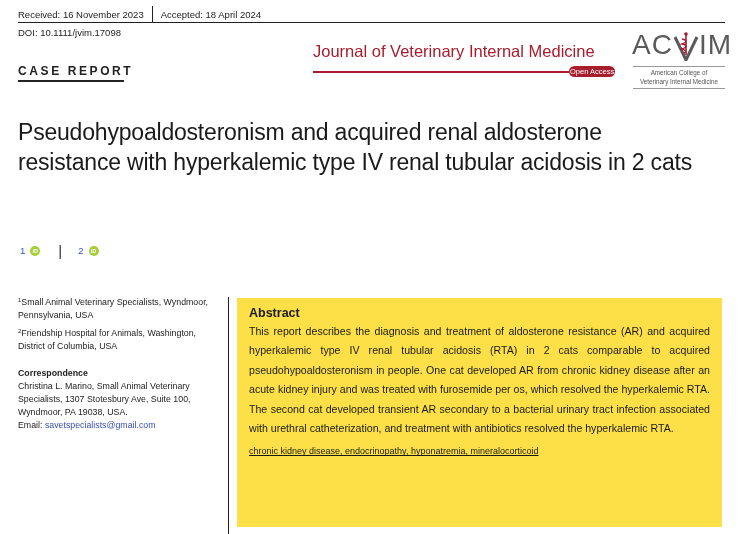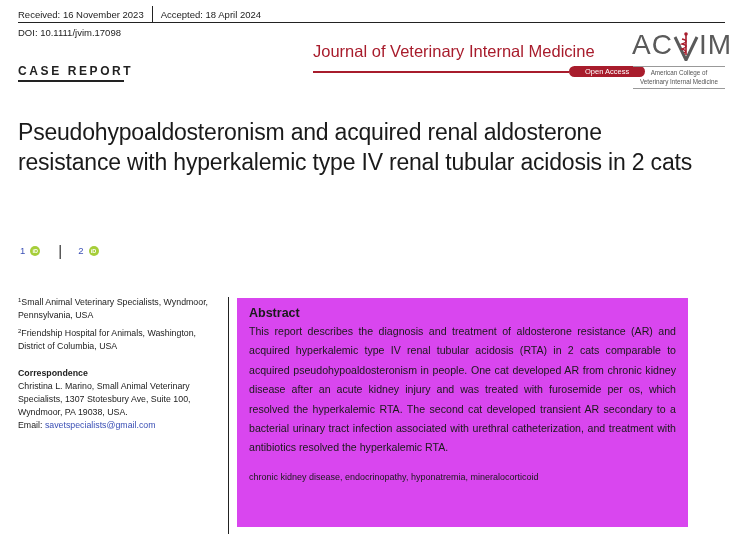--- a/index.html
+++ b/index.html
@@ -10,21 +10,21 @@
   .meta-row .sep { display: inline-block; width: 1px; height: 16px; background: #222; margin: 0 8px; }
   .top-rule { position: absolute; left: 18px; top: 22px; width: 145px; height: 1px; background: #222; }
   .top-rule2 { position: absolute; left: 163px; top: 22px; width: 562px; height: 1px; background: #222; }
   .doi { position: absolute; left: 18px; top: 27px; font-size: 9.5px; color: #222; }
 
   .case-report { position: absolute; left: 18px; top: 64px; font-size: 12px; font-weight: bold; letter-spacing: 2.6px; color: #222; }
   .case-report-rule { position: absolute; left: 18px; top: 80px; width: 106px; height: 1.5px; background: #222; }
 
   .journal { position: absolute; left: 313px; top: 42px; font-size: 16.5px; color: #a81c2c; white-space: nowrap; }
   .journal-rule { position: absolute; left: 313px; top: 71px; width: 256px; height: 1.5px; background: #a81c2c; }
-  .oa-badge { position: absolute; left: 569px; top: 66px; height: 11px; padding: 0 16px; border-radius: 6px; background: #a81c2c; color: #fff; font-size: 7.5px; line-height: 11px; white-space: nowrap; }
+  .oa-badge { position: absolute; left: 569px; top: 66px; height: 11px; padding: 0 1px; border-radius: 6px; background: #a81c2c; color: #fff; font-size: 7.5px; line-height: 11px; white-space: nowrap; }
 
   .acvim { position: absolute; left: 632px; top: 29px; font-size: 28px; color: #5a5a5a; letter-spacing: 1px; white-space: nowrap; display: flex; align-items: flex-end; }
   .acvim .v-mark { display: inline-block; position: relative; width: 26px; height: 30px; }
   .acvim .v-mark svg { position: absolute; left: 0; top: 0; }
   .acvim-rule1 { position: absolute; left: 633px; top: 66px; width: 92px; height: 1px; background: #999; }
   .acvim-sub { position: absolute; left: 633px; top: 69px; width: 92px; font-size: 6.3px; color: #555; text-align: center; line-height: 8.5px; }
   .acvim-rule2 { position: absolute; left: 633px; top: 88px; width: 92px; height: 1px; background: #999; }
 
   .title { position: absolute; left: 18px; top: 117px; width: 690px; font-size: 23px; line-height: 30px; color: #1a1a1a; font-weight: normal; letter-spacing: -0.2px; }
 
@@ -33,25 +33,25 @@
   .orcid { display: inline-block; width: 10px; height: 10px; border-radius: 50%; background: #a6ce39; color: #fff; font-size: 5.5px; line-height: 10px; text-align: center; font-weight: bold; margin-left: 5px; }
   .author-sep { margin: 0 14px 0 18px; color: #333; }
 
   .affil { position: absolute; left: 18px; top: 294px; width: 205px; font-size: 8.8px; line-height: 13px; color: #222; }
   .affil p { margin-bottom: 3px; }
   .affil sup { font-size: 6px; vertical-align: 3px; }
   .corr-head { margin-top: 14px; font-weight: bold; }
   .email-link { color: #3a4fb5; }
 
   .abs-vline { position: absolute; left: 228px; top: 297px; width: 1px; height: 237px; background: #222; }
-  .abstract-box { position: absolute; left: 237px; top: 298px; width: 451px; height: 229px; background: #d946ef; padding: 8px 12px 0 12px; }
+  .abstract-box { position: absolute; left: 237px; top: 298px; width: 485px; height: 229px; background: #fde047; padding: 8px 12px 0 12px; }
   .abs-head { font-size: 12.5px; font-weight: bold; color: #1a1a1a; margin-bottom: 2px; }
   .abs-text { font-size: 10.6px; line-height: 19.4px; color: #1a1a1a; text-align: justify; }
   .kw-head { margin-top: 16px; font-size: 8.2px; font-weight: bold; letter-spacing: 2px; color: #333; }
-  .kw-text { font-size: 9px; color: #1a1a1a; margin-top: 14px; }
+  .kw-text { font-size: 9px; color: #1a1a1a; margin-top: 8px; text-decoration: underline; }
 </style>
 </head>
 <body>
 
 <div class="meta-row">
   <span>Received: 16 November 2023</span>
   <span class="sep"></span>
   <span>Accepted: 18 April 2024</span>
 </div>
 <div class="top-rule"></div>

